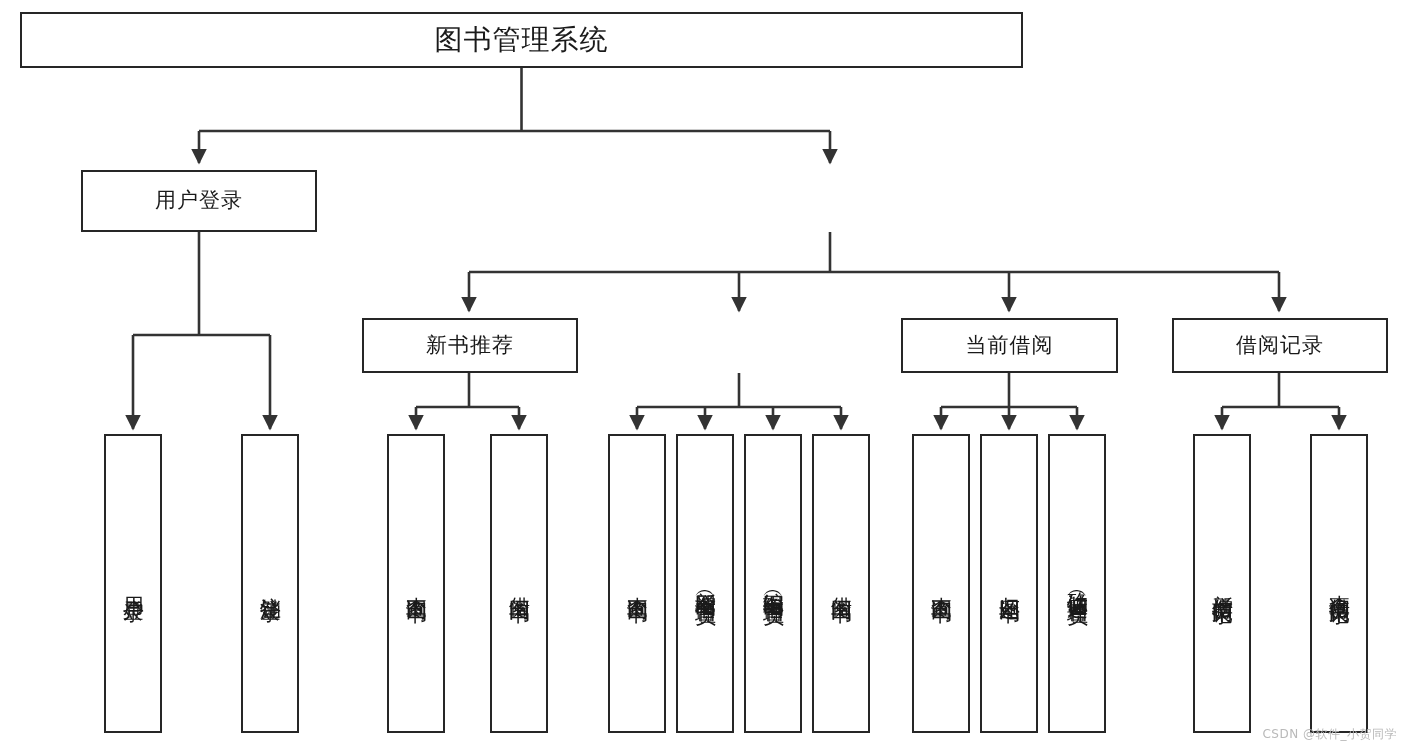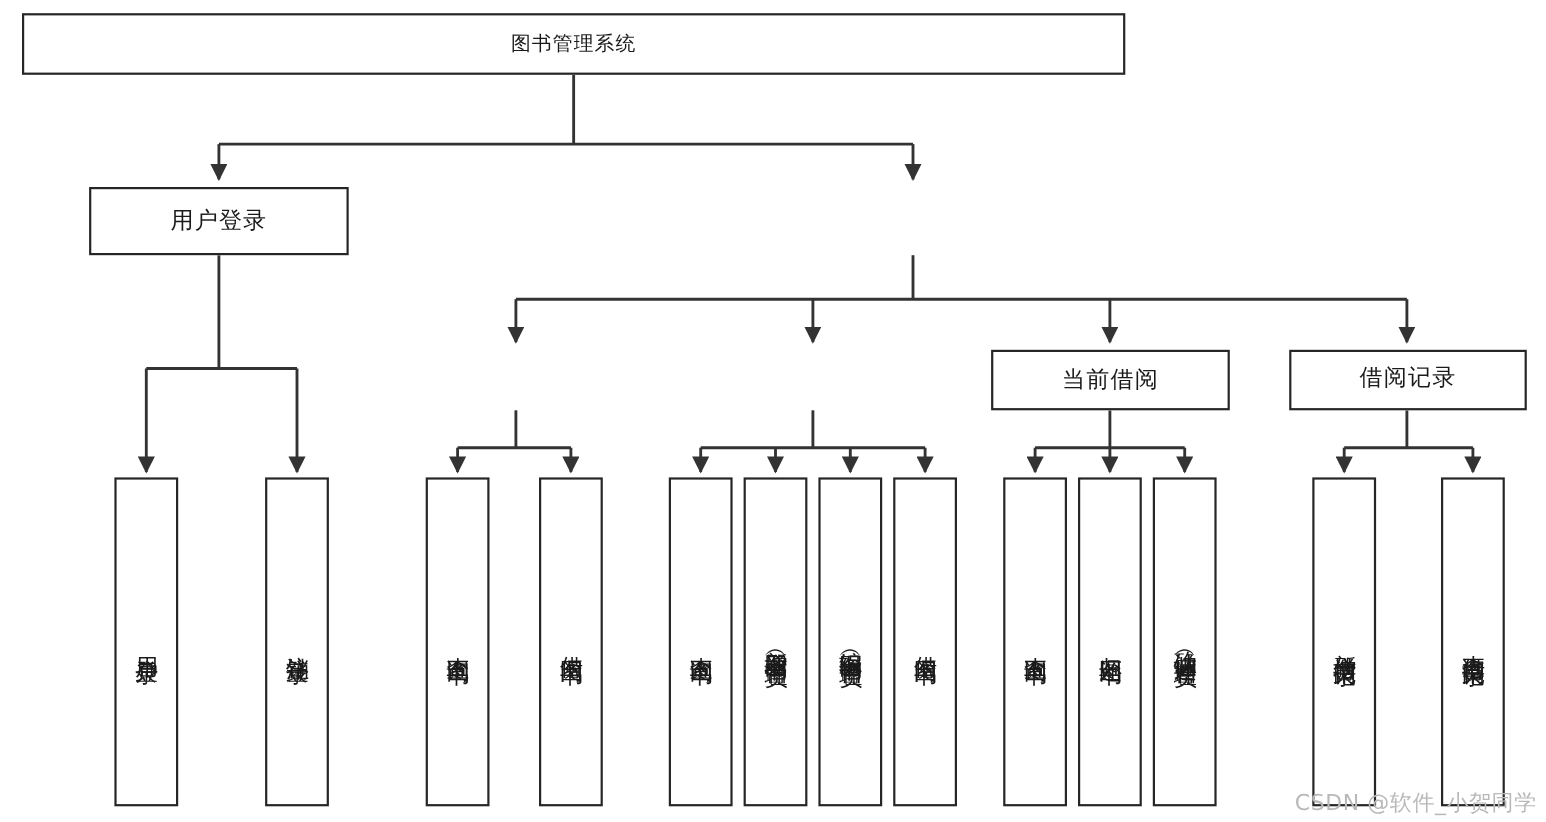--- a/index.html
+++ b/index.html
@@ -49,27 +49,27 @@
   .node.vertical .node-label {
     writing-mode: vertical-rl;
     text-orientation: upright;
     font-size: 21px;
     line-height: 1.38;
     letter-spacing: 2px;
     white-space: nowrap;
     text-align: center;
   }
   .node.root .node-label {
-    font-size: 18px;
+    font-size: 28px;
   }
   .watermark {
     position: absolute;
     right: 8px;
     bottom: 4px;
-    font-size: 20px;
+    font-size: 12px;
     color: #b9b9b9;
     letter-spacing: 0.5px;
     white-space: nowrap;
     pointer-events: none;
   }
 </style>
 </head>
 <body>
 
 <div id="diagram-root">
@@ -125,24 +125,27 @@
   </svg>
 
   <div class="node horizontal root" style="left:20px; top:12px; width:1003px; height:56px;">
     <span class="node-label">图书管理系统</span>
   </div>
 
   <div class="node horizontal" style="left:81px; top:170px; width:236px; height:62px;">
     <span class="node-label">用户登录</span>
   </div>
 
+  <div class="node horizontal" style="left:362px; top:318px; width:216px; height:55px;">
+    <span class="node-label">新书推荐</span>
+  </div>
   <div class="node horizontal" style="left:901px; top:318px; width:217px; height:55px;">
     <span class="node-label">当前借阅</span>
   </div>
-  <div class="node horizontal" style="left:1172px; top:318px; width:216px; height:55px;font-family:Liberation Mono, monospace;">
+  <div class="node horizontal" style="left:1172px; top:318px; width:216px; height:55px;">
     <span class="node-label">借阅记录</span>
   </div>
 
   <div class="node vertical" style="left:104px; top:434px; width:58px; height:299px;">
     <span class="node-label">用户登录</span>
   </div>
   <div class="node vertical" style="left:241px; top:434px; width:58px; height:299px;">
     <span class="node-label">注销登录</span>
   </div>
 

